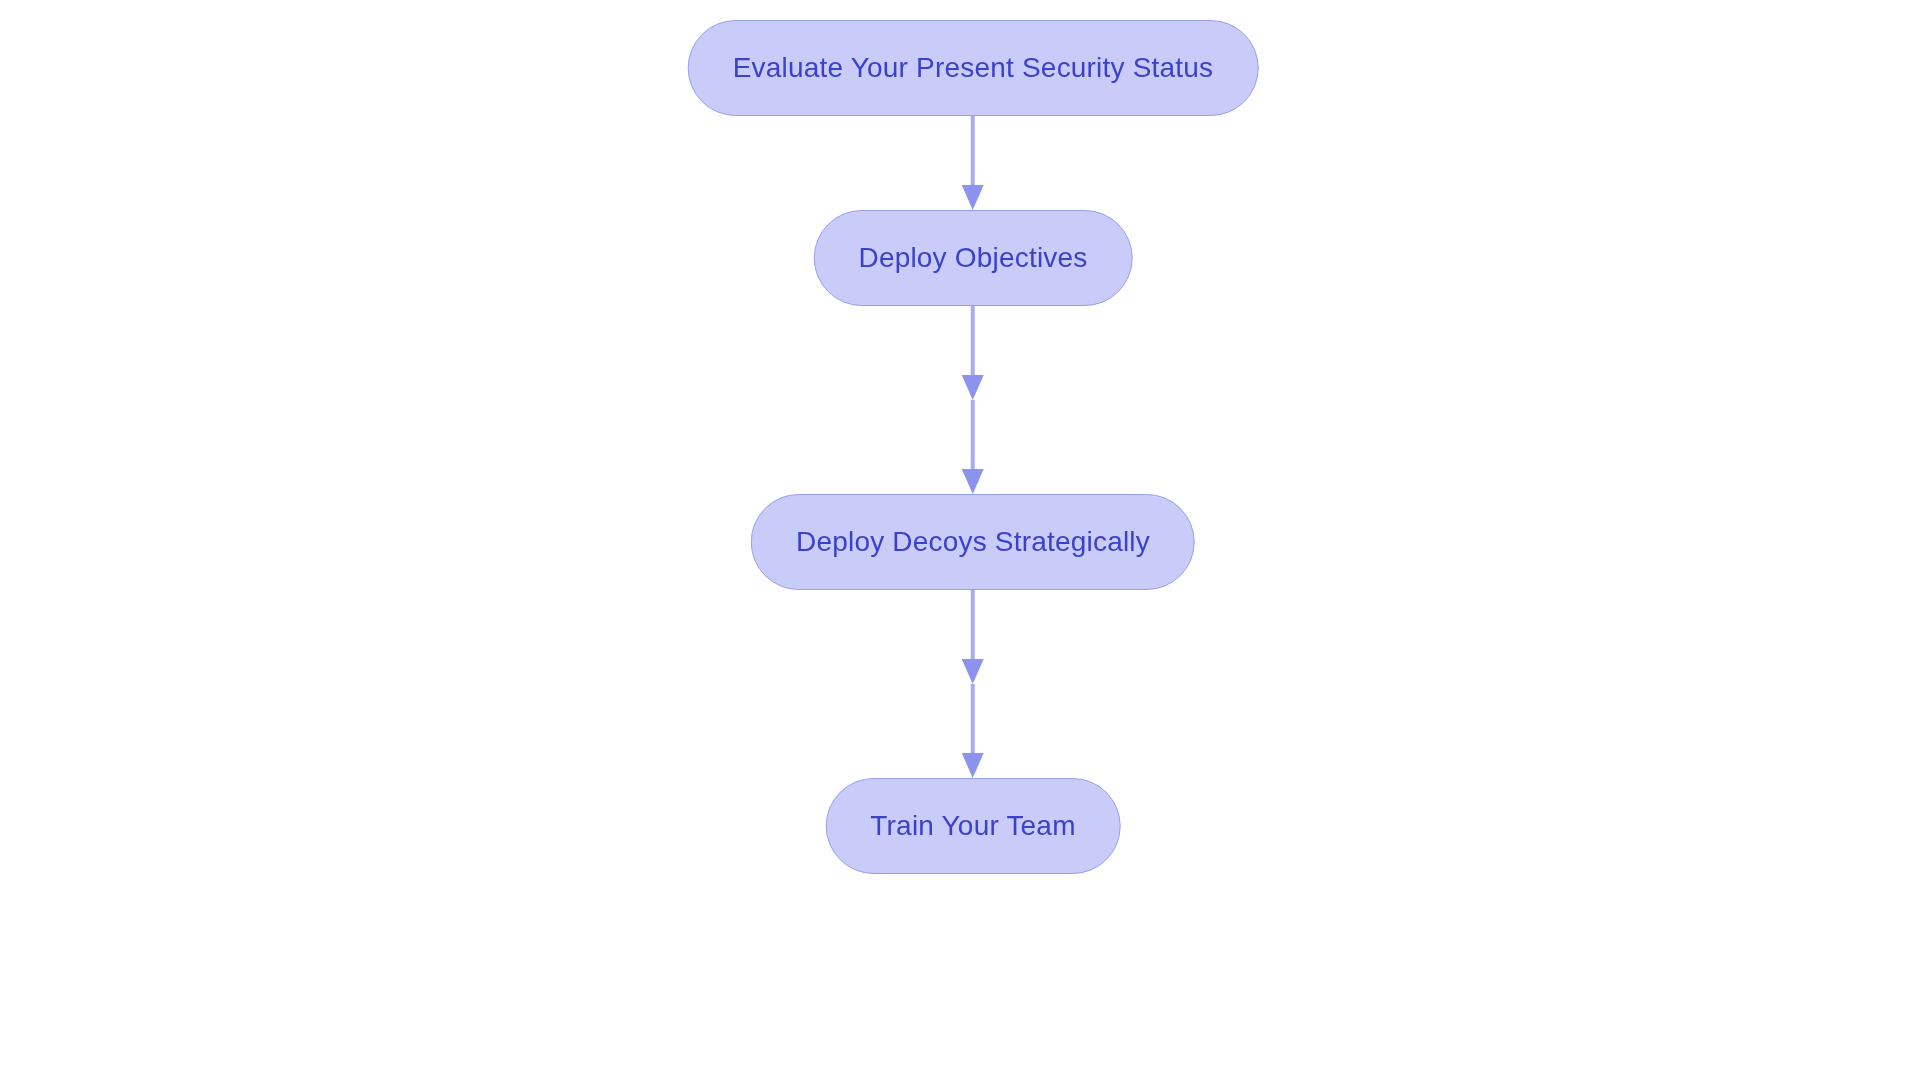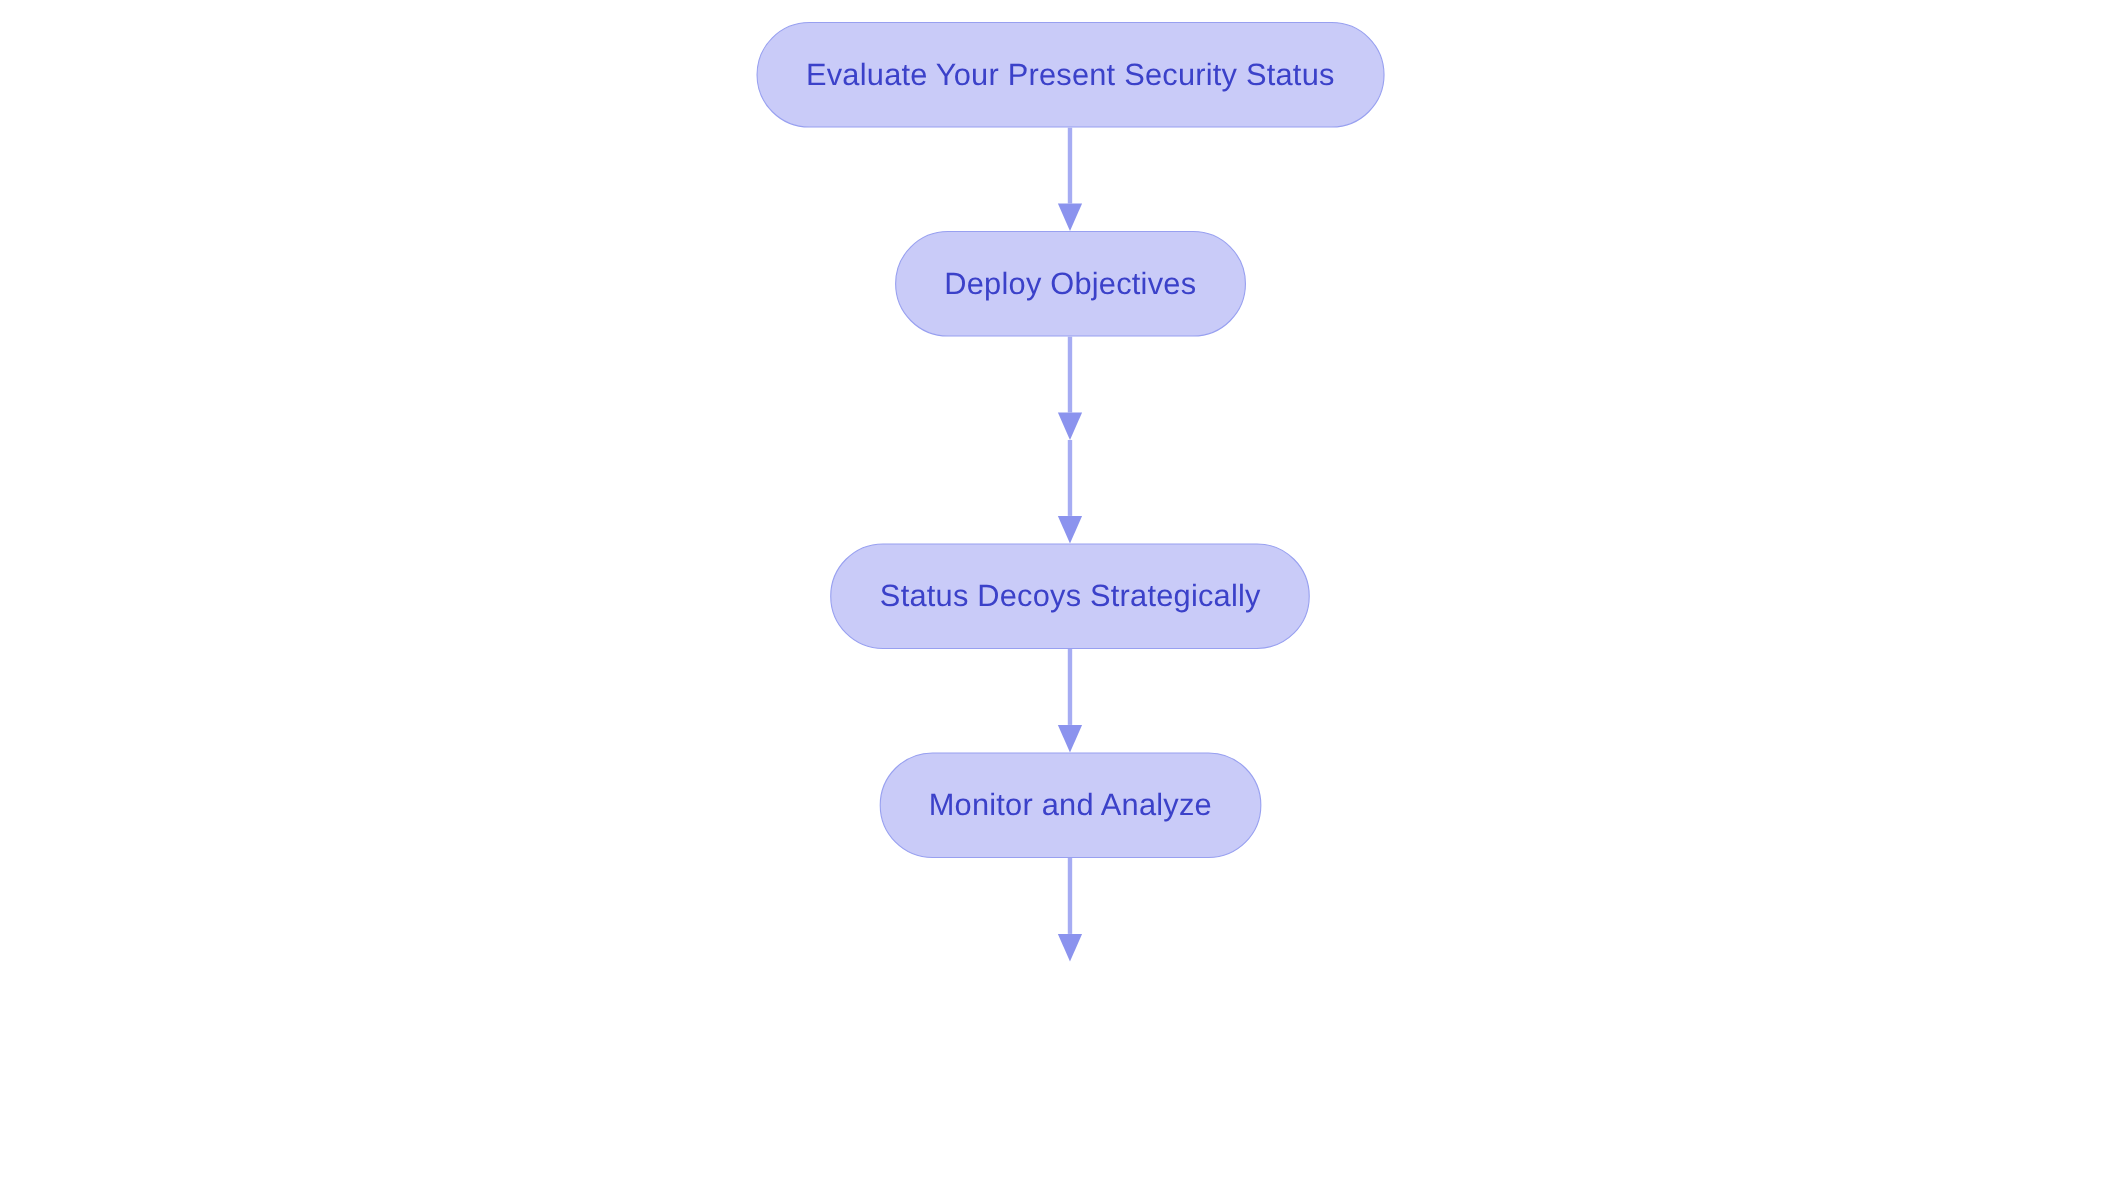--- a/index.html
+++ b/index.html
@@ -92,32 +92,32 @@
       <div class="head"></div>
     </div>
 
 
     <div class="connector">
       <div class="stem"></div>
       <div class="head"></div>
     </div>
 
     <div class="node">
-      <span>Status Decoys Strategically</span>
-    </div>
-
-    <div class="connector">
-      <div class="stem"></div>
-      <div class="head"></div>
-    </div>
-
-    <div class="node">
-      <span>Monitor and Analyze</span>
+      <span>Deploy Decoys Strategically</span>
     </div>
 
     <div class="connector">
       <div class="stem"></div>
       <div class="head"></div>
     </div>
 
 
+    <div class="connector">
+      <div class="stem"></div>
+      <div class="head"></div>
+    </div>
+
+    <div class="node">
+      <span>Train Your Team</span>
+    </div>
+
   </div>
 </div>
 
 </body></html>

